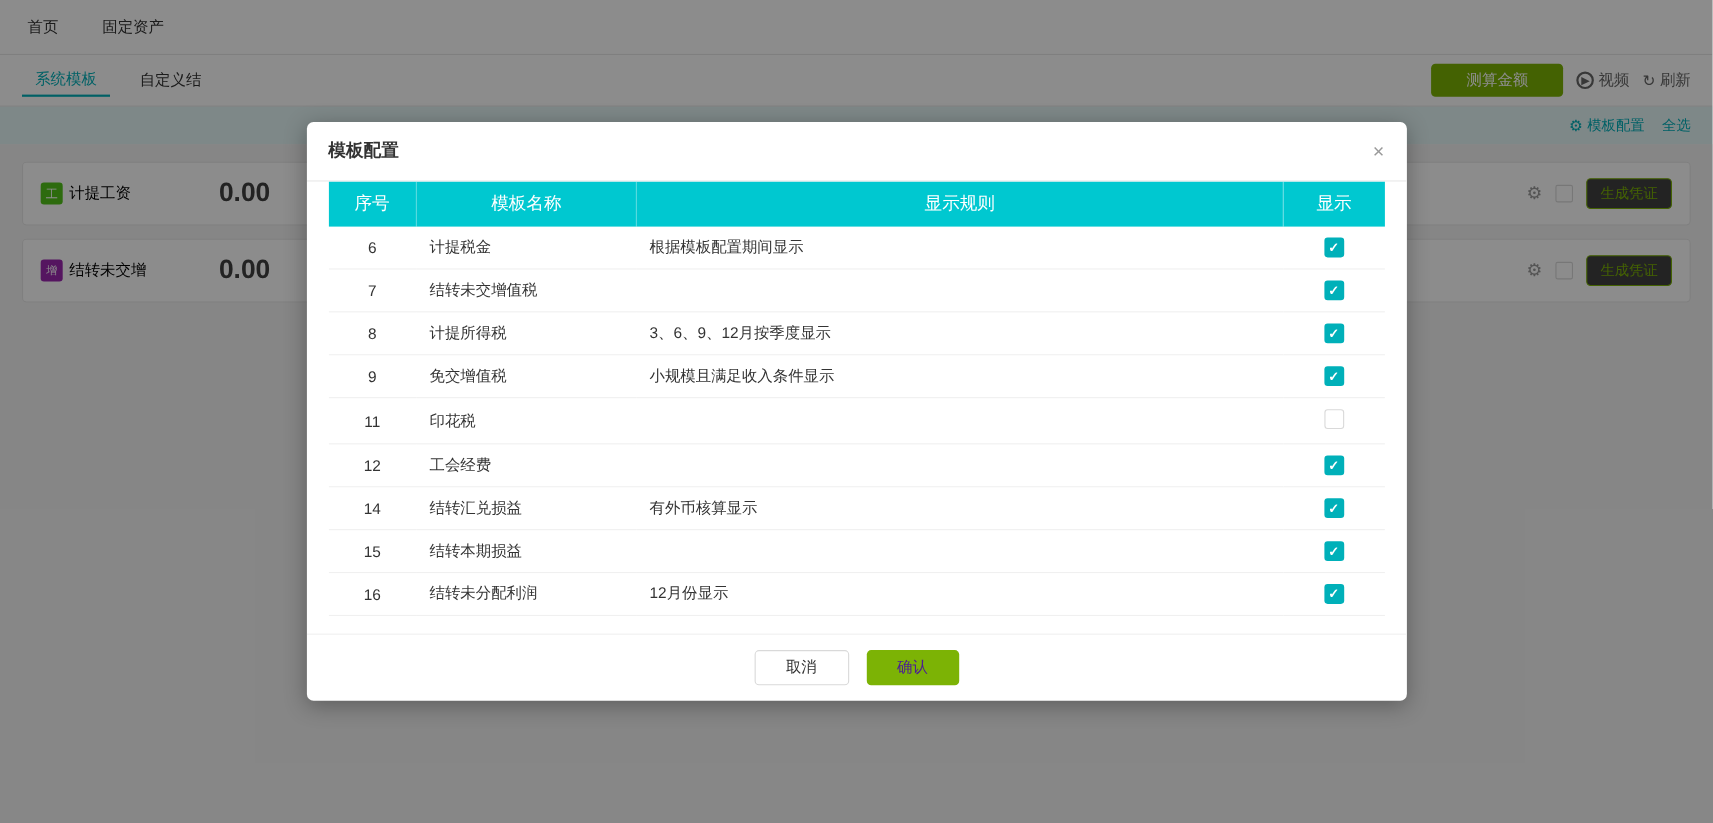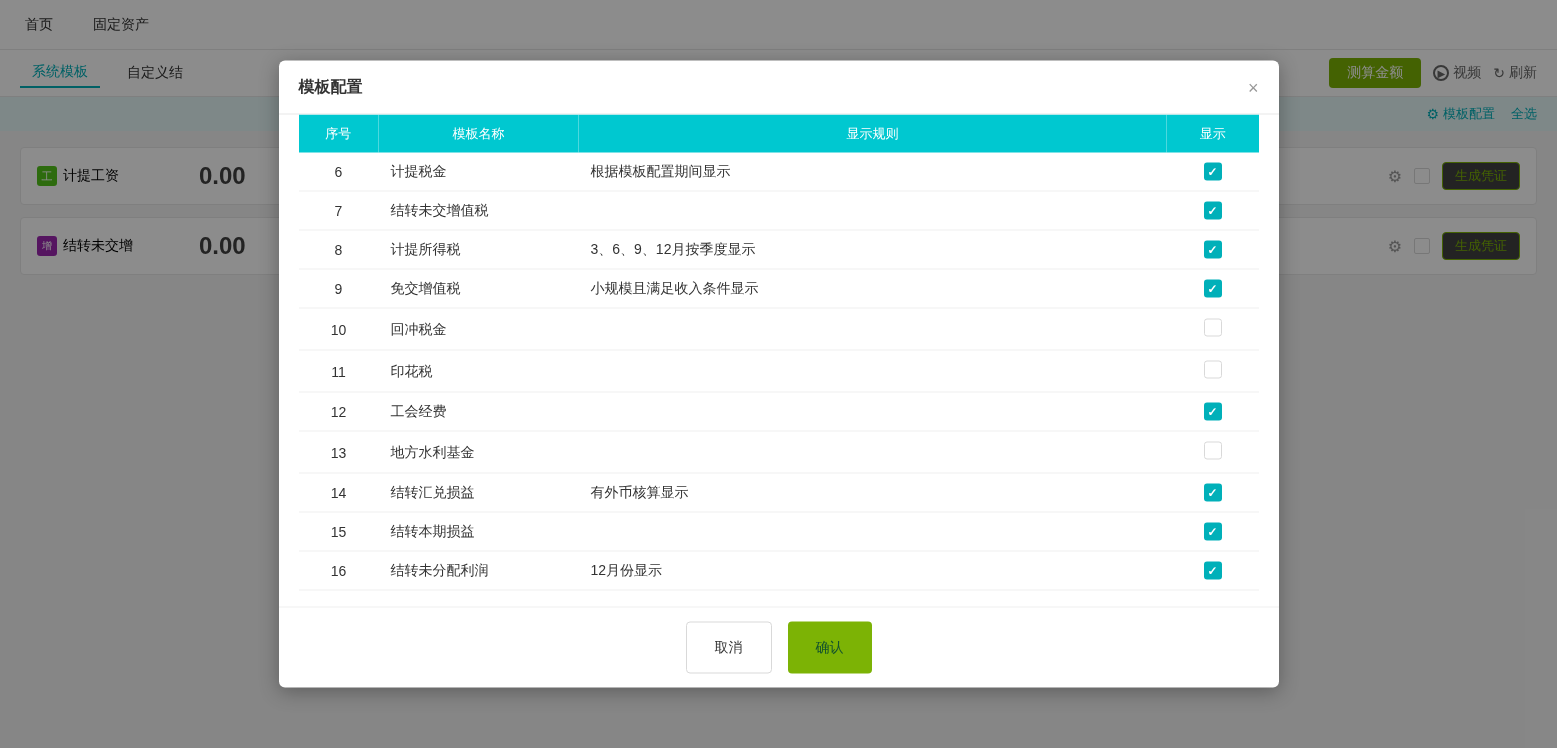--- a/index.html
+++ b/index.html
@@ -64,21 +64,21 @@
     .right-actions {
       margin-left: auto;
       display: flex;
       align-items: center;
       gap: 12px;
     }
     .btn-calc {
       background: #7cb305;
       color: #fff;
       border: none;
-      padding: 6px 18px;
+      padding: 6px 32px;
       border-radius: 4px;
       cursor: pointer;
       font-size: 14px;
     }
     .btn-text {
       color: #666;
       cursor: pointer;
       font-size: 14px;
       display: flex;
       align-items: center;
@@ -218,21 +218,21 @@
     .config-table {
       width: 100%;
       border-collapse: collapse;
     }
     .config-table thead tr th {
       background: #00c8d0;
       color: #fff;
       padding: 10px 12px;
       text-align: center;
       font-weight: normal;
-      font-size: 13px;
+      font-size: 16px;
       border-right: 1px solid rgba(255,255,255,0.3);
     }
     .config-table thead tr th:last-child {
       border-right: none;
     }
     .config-table tbody tr {
       border-bottom: 1px solid #f0f0f0;
     }
     .config-table tbody td {
       padding: 10px 12px;
@@ -292,24 +292,24 @@
     .btn-cancel {
       padding: 2px 28px;
       border: 1px solid #d9d9d9;
       background: #fff;
       border-radius: 4px;
       cursor: pointer;
       font-size: 14px;
       color: #333;
     }
     .btn-confirm {
-      padding: 17px 28px;
+      padding: 7px 28px;
       border: none;
       background: #7cb305;
-      color: #14532d;
+      color: #4c1d95;
       border-radius: 4px;
       cursor: pointer;
       font-size: 14px;
     }
   </style>
 </head>
 <body>
 
 <div class="bg-page">
 
@@ -411,44 +411,32 @@
             <td class="rule-col">3、6、9、12月按季度显示</td>
             <td style="text-align: center;"><span class="cb-checked"></span></td>
           </tr>
           <tr>
             <td>9</td>
             <td class="name-col">免交增值税</td>
             <td class="rule-col">小规模且满足收入条件显示</td>
             <td style="text-align: center;"><span class="cb-checked"></span></td>
           </tr>
           <tr>
-            <td>10</td>
-            <td class="name-col">回冲税金</td>
-            <td class="rule-col"></td>
-            <td style="text-align: center;"><span class="cb-unchecked"></span></td>
-          </tr>
-          <tr>
             <td>11</td>
             <td class="name-col">印花税</td>
             <td class="rule-col"></td>
             <td style="text-align: center;"><span class="cb-unchecked"></span></td>
           </tr>
           <tr>
             <td>12</td>
             <td class="name-col">工会经费</td>
             <td class="rule-col"></td>
             <td style="text-align: center;"><span class="cb-checked"></span></td>
           </tr>
           <tr>
-            <td>13</td>
-            <td class="name-col">地方水利基金</td>
-            <td class="rule-col"></td>
-            <td style="text-align: center;"><span class="cb-unchecked"></span></td>
-          </tr>
-          <tr>
             <td>14</td>
             <td class="name-col">结转汇兑损益</td>
             <td class="rule-col">有外币核算显示</td>
             <td style="text-align: center;"><span class="cb-checked"></span></td>
           </tr>
           <tr>
             <td>15</td>
             <td class="name-col">结转本期损益</td>
             <td class="rule-col"></td>
             <td style="text-align: center;"><span class="cb-checked"></span></td>

